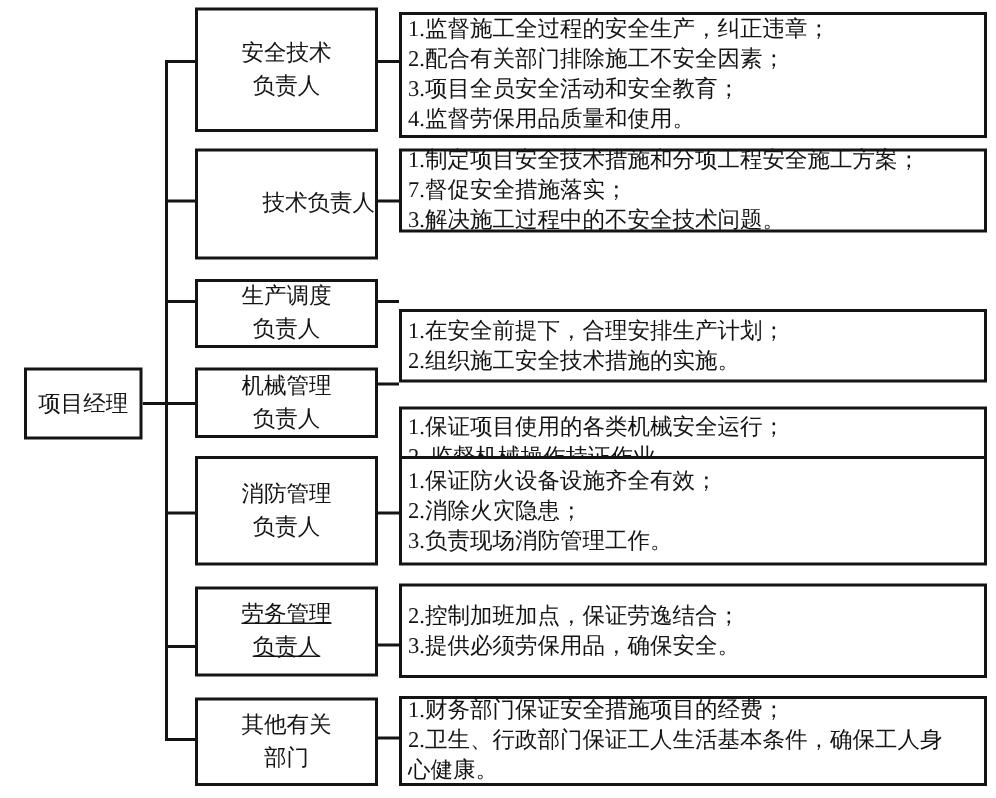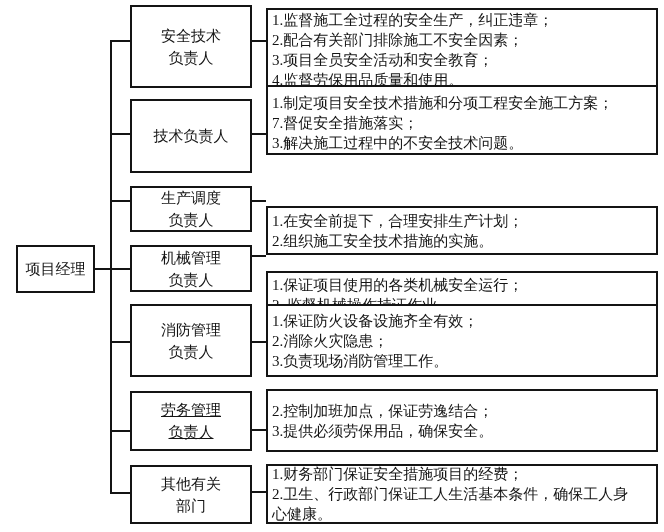--- a/index.html
+++ b/index.html
@@ -74,24 +74,24 @@
     <div>安全技术</div>
     <div>负责人</div>
   </div>
   <div class="box desc-box" style="top:8px;height:84px;">
     <div class="dline">1.监督施工全过程的安全生产，纠正违章；</div>
     <div class="dline">2.配合有关部门排除施工不安全因素；</div>
     <div class="dline">3.项目全员安全活动和安全教育；</div>
     <div class="dline">4.监督劳保用品质量和使用。</div>
   </div>
 
-  <div class="box role-box" style="top:99px;height:74px;">
+  <div class="box role-box" style="top:99px;height:74px;align-items:flex-end;">
     <div>技术负责人</div>
   </div>
-  <div class="box desc-box" style="top:85px;height:70px;justify-content:flex-end;">
+  <div class="box desc-box" style="top:99px;height:56px;">
     <div class="dline">1.制定项目安全技术措施和分项工程安全施工方案；</div>
     <div class="dline">7.督促安全措施落实；</div>
     <div class="dline">3.解决施工过程中的不安全技术问题。</div>
   </div>
 
   <div class="box role-box" style="top:186px;height:46px;">
     <div>生产调度</div>
     <div>负责人</div>
   </div>
   <div class="box desc-box" style="top:190px;height:49px;margin-top:16px;">

